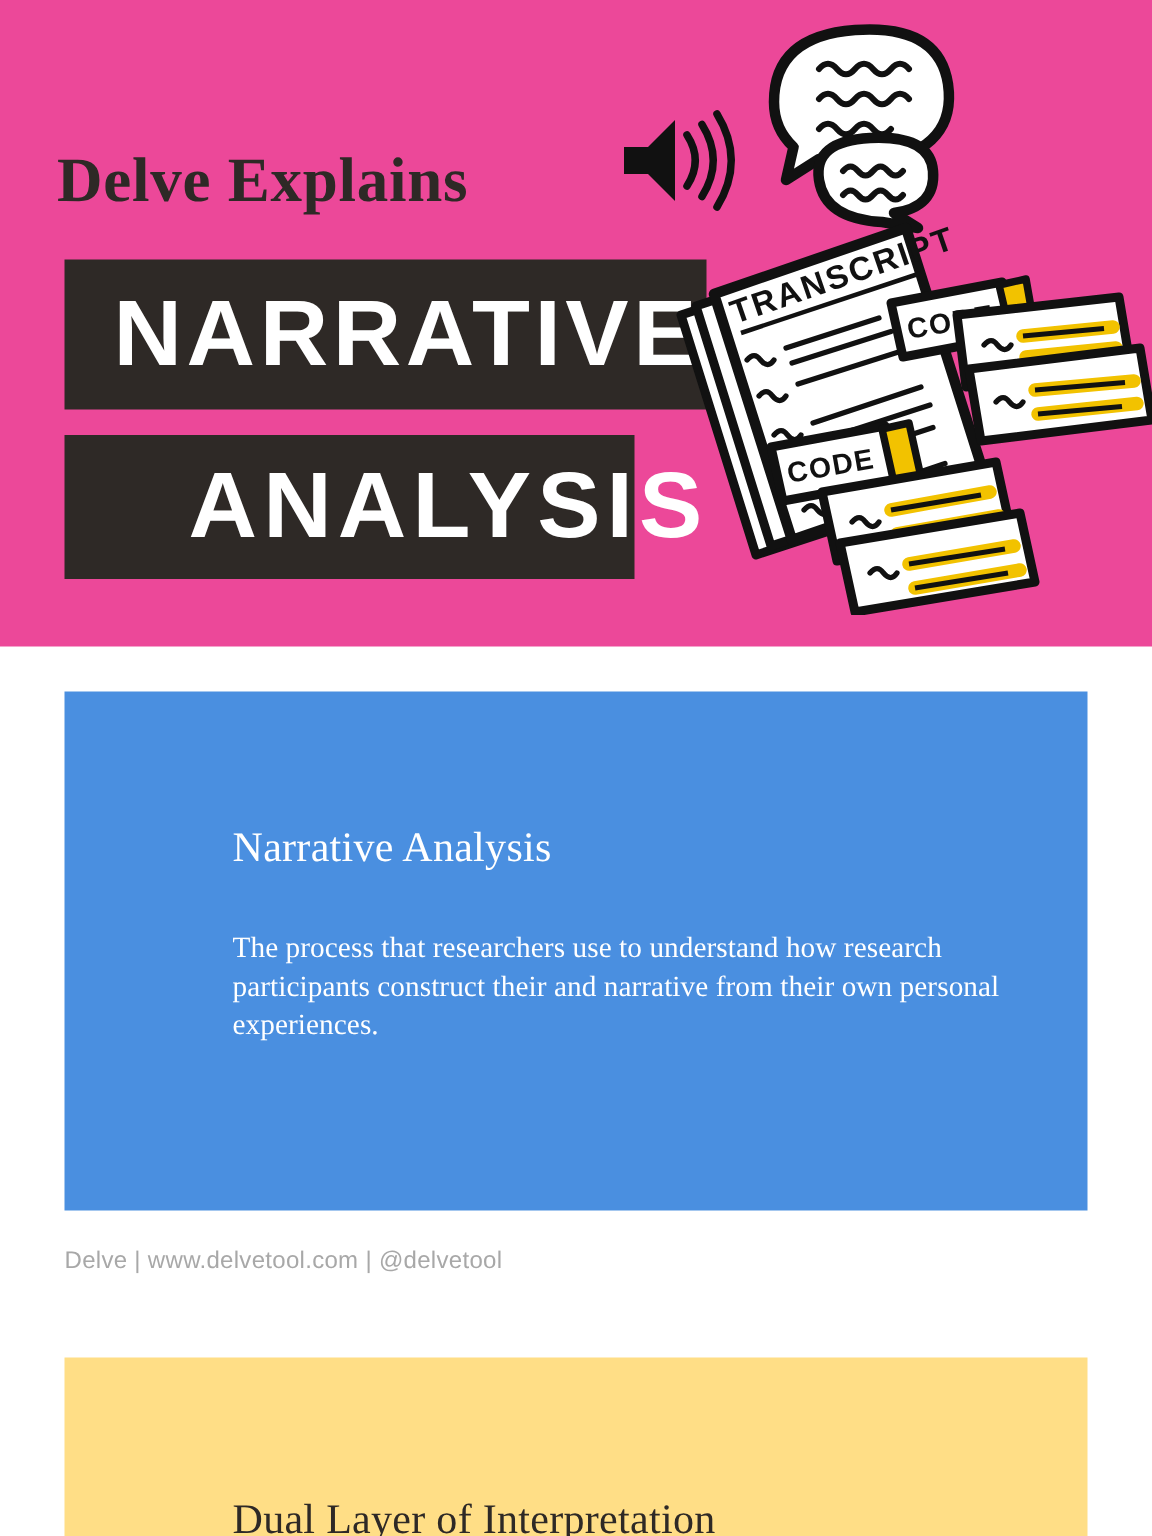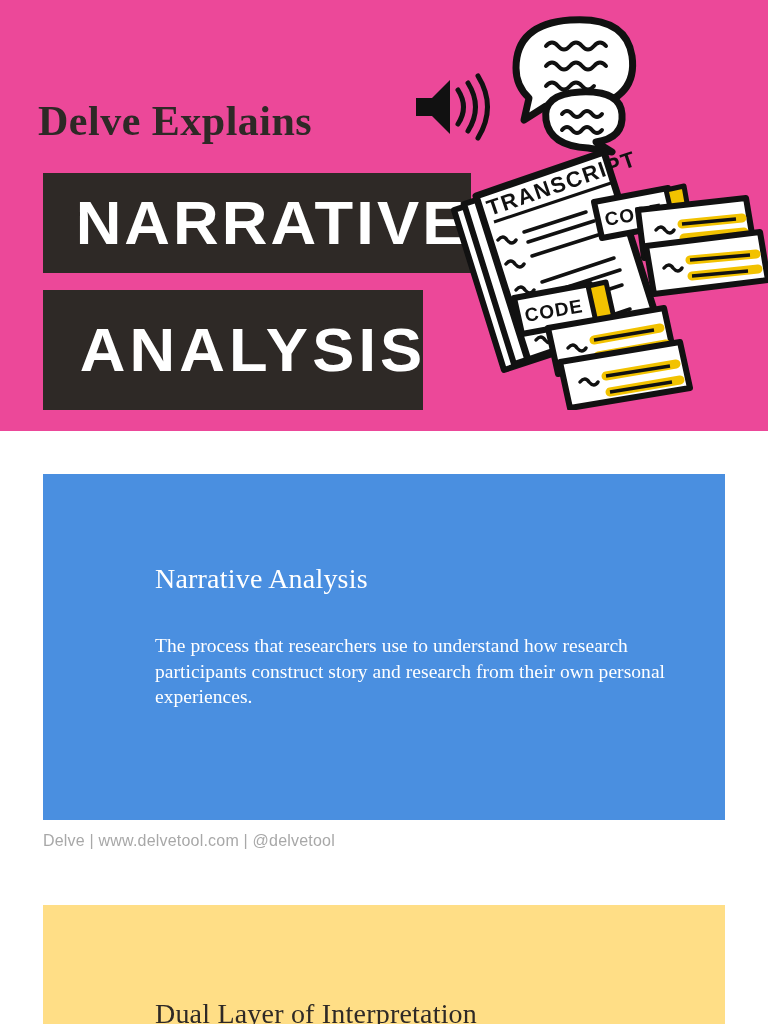--- a/index.html
+++ b/index.html
@@ -42,21 +42,21 @@
   }
 
   .hero-band {
     position: absolute;
     background: #2e2926;
     display: flex;
     align-items: center;
     text-align: center;
   }
   .hero-band-1 { left: 43px; top: 173px; width: 428px; height: 100px; }
-  .hero-band-2 { left: 43px; top: 290px; width: 380px; height: 120px; }
+  .hero-band-2 { left: 43px; top: 290px; width: 380px; height: 96px; padding-left: 46px; }
 
   .hero-band-text {
     font-family: "Liberation Sans Narrow", "Liberation Sans", sans-serif;
     font-weight: 700;
     color: #ffffff;
     font-size: 62px;
     line-height: 62px;
     letter-spacing: 3px;
     white-space: nowrap;
     transform: scaleX(1.02);
@@ -74,21 +74,21 @@
   }
 
   
   .card {
     position: absolute;
     left: 43px;
     width: 682px;
   }
 
   .card-blue {
-    top: 474px;
+    top: 461px;
     height: 346px;
     background: #4a8fe0;
     padding: 0 104px;
   }
 
   .card-blue-title {
     position: absolute;
     left: 112px;
     top: 88px;
     font-family: "Liberation Serif", "DejaVu Serif", serif;
@@ -253,21 +253,21 @@
           <path d="M212 382 L282 370" stroke="#f2c200" stroke-width="9" fill="none" stroke-linecap="round"></path>
           <path d="M212 382 L274 372" stroke="#111111" stroke-width="3.5" fill="none"></path>
         </g>
 
       </svg>
     </div>
   </div>
 
   <div class="card card-blue">
     <div class="card-blue-title">Narrative Analysis</div>
-    <div class="card-blue-body">The process that researchers use to understand how research participants construct story and research from their own personal experiences.</div>
+    <div class="card-blue-body">The process that researchers use to understand how research participants construct their and narrative from their own personal experiences.</div>
   </div>
 
   <div class="attribution">
     <span>Delve</span>
     <span>|</span>
     <span>www.delvetool.com</span>
     <span>|</span>
     <span>@delvetool</span>
   </div>
 

